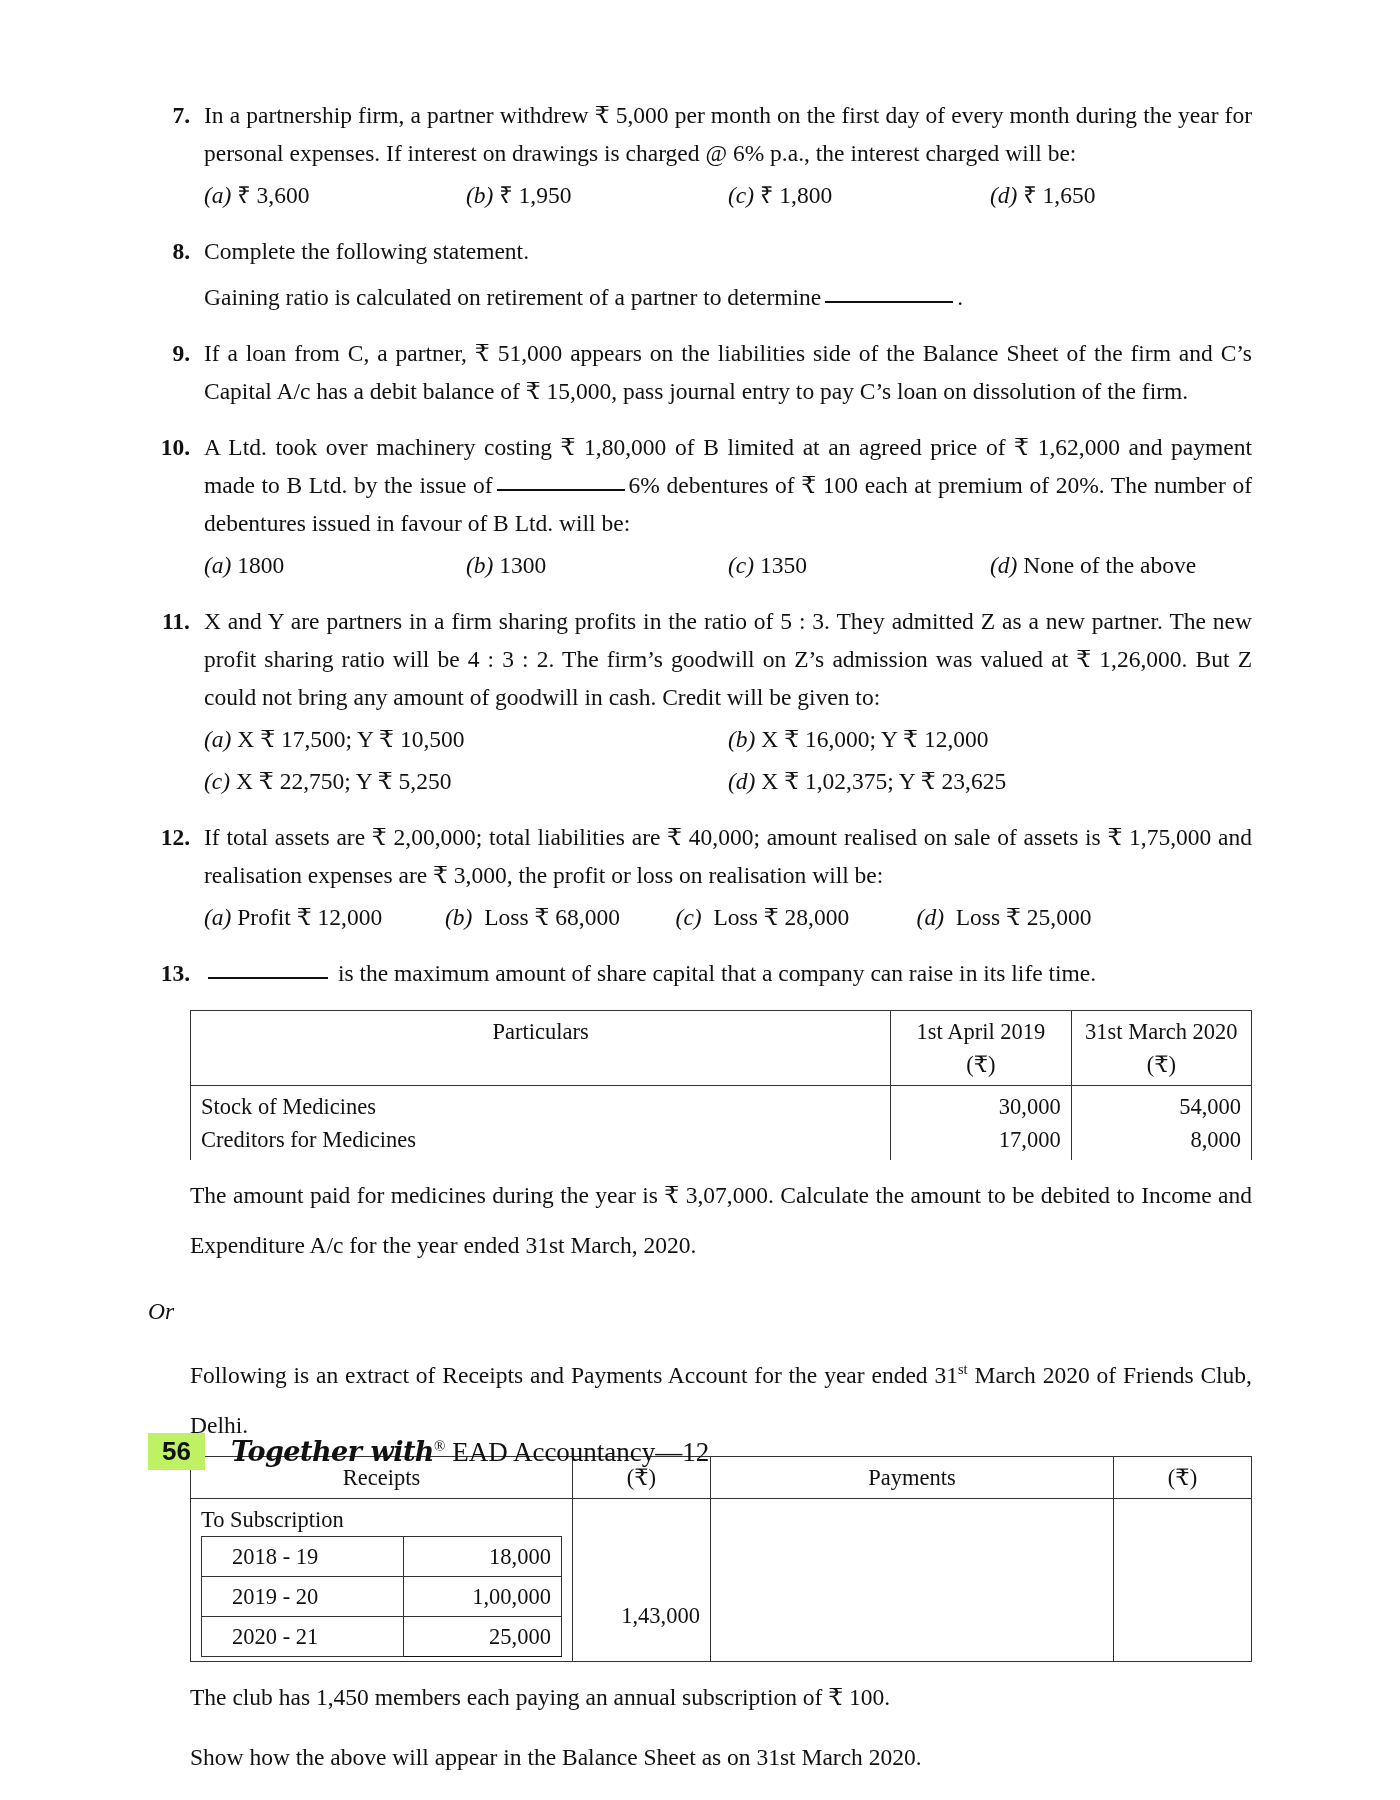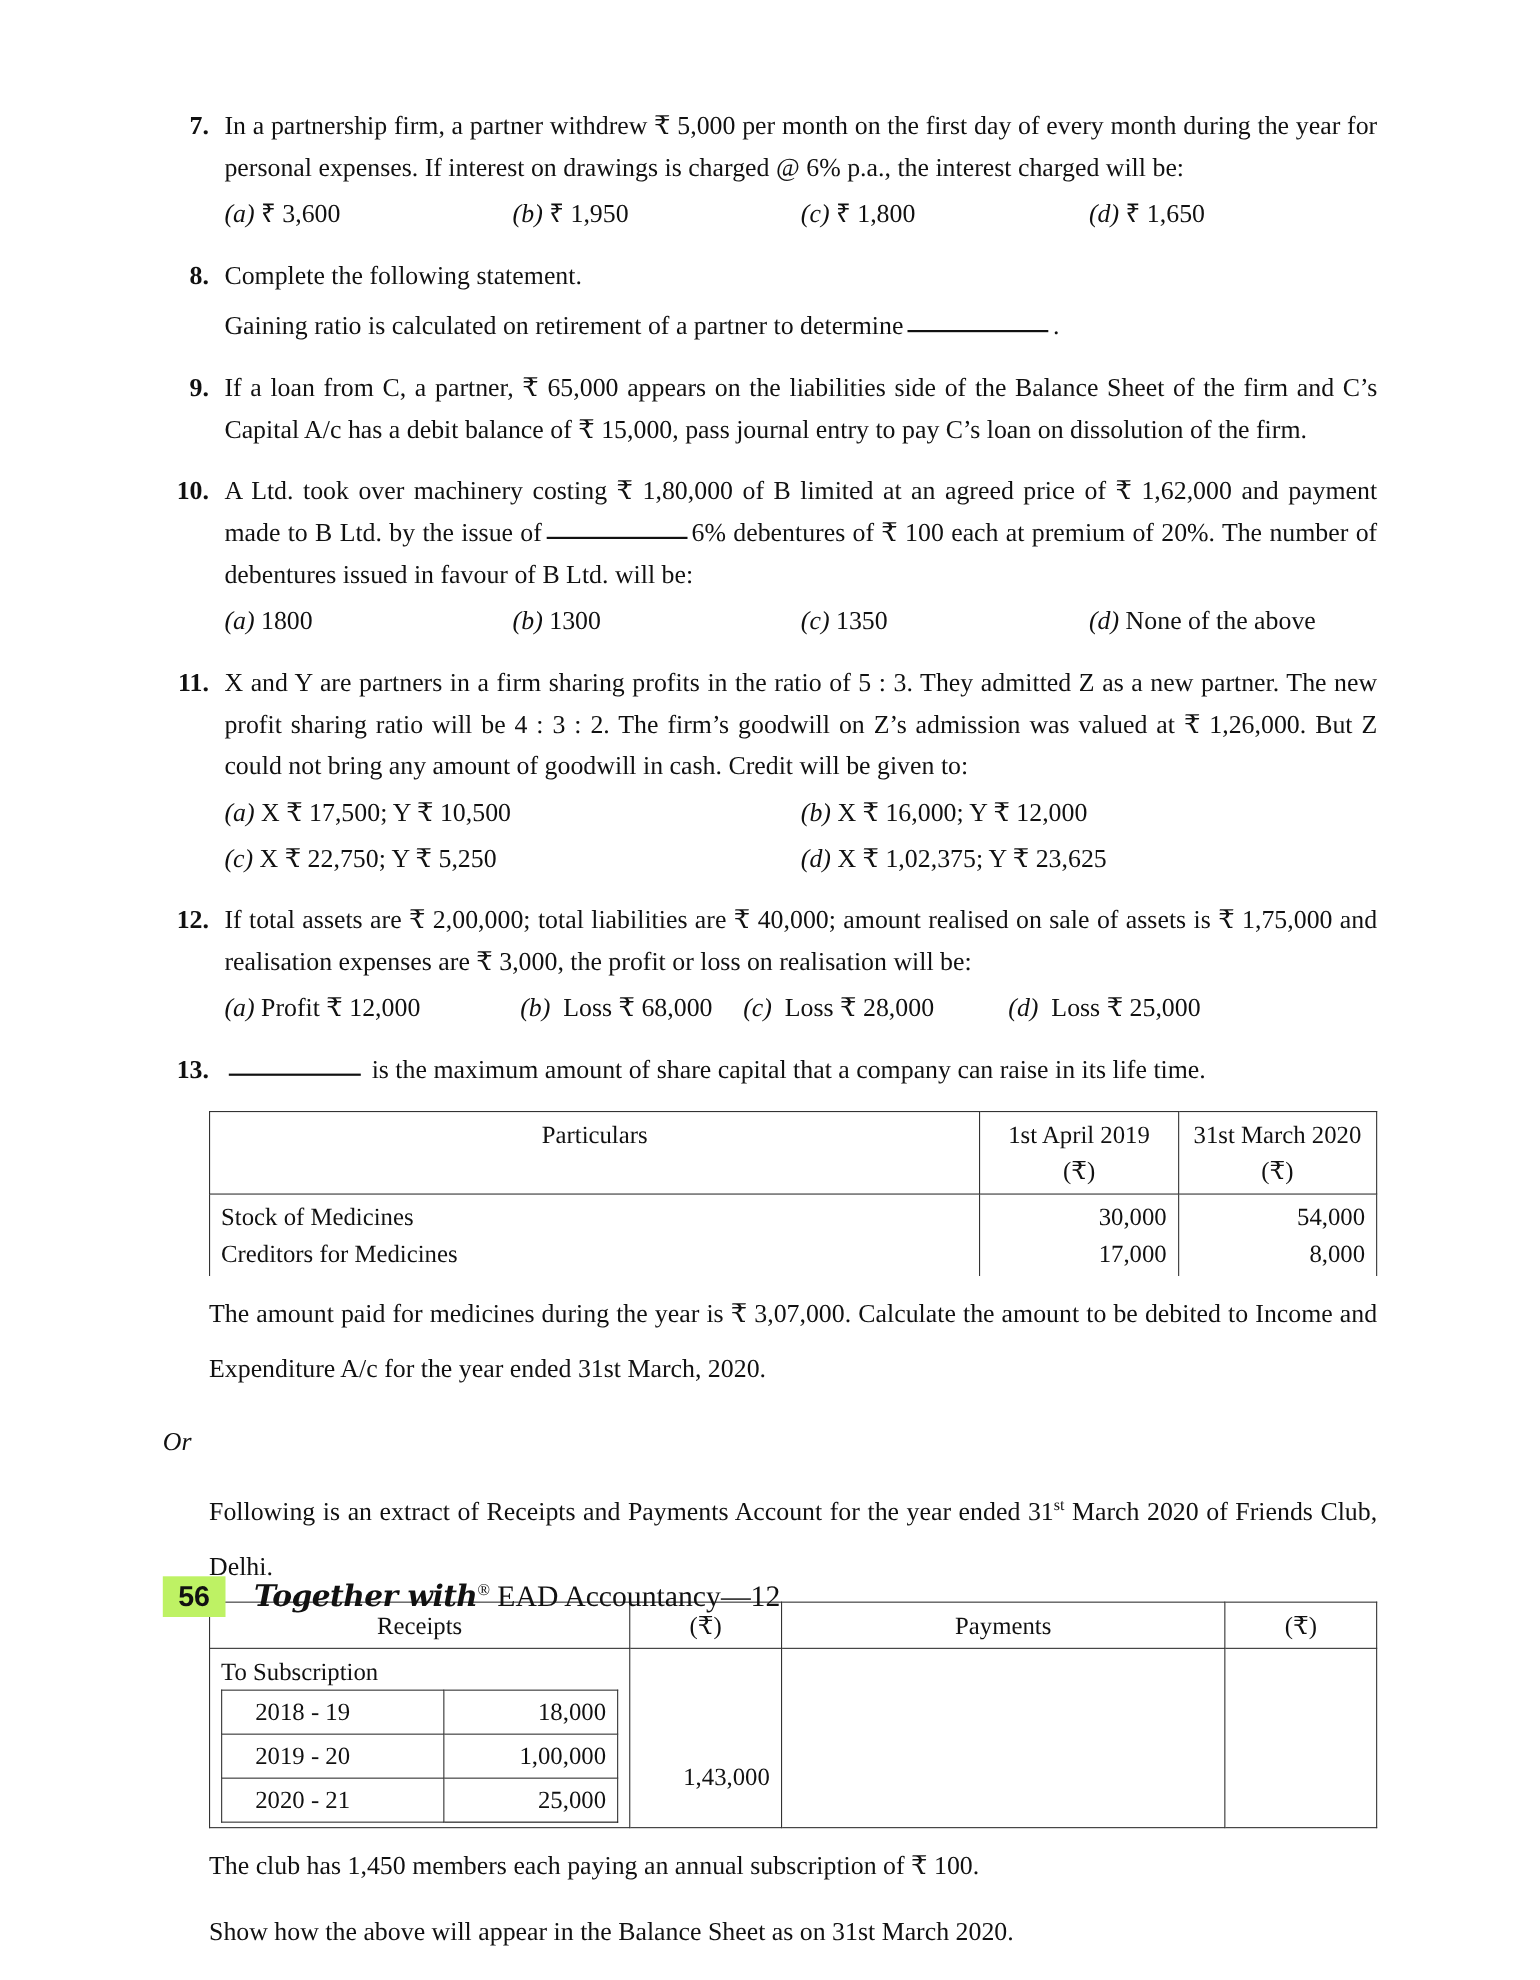--- a/index.html
+++ b/index.html
@@ -60,21 +60,21 @@
     font-size: 23.5px;
     line-height: 38px;
     white-space: nowrap;
   }
   .opt .lab { font-style: italic; }
   .opts-4 .opt { flex: 0 0 25%; font-family: Liberation Serif, serif; }
   .opts-2 .opt { flex: 0 0 50%; }
 
   
   .opts-q12 .opt:nth-child(1) { flex: 0 0 23%; }
-  .opts-q12 .opt:nth-child(2) { flex: 0 0 22%; text-align: center; }
+  .opts-q12 .opt:nth-child(2) { flex: 0 0 22%; }
   .opts-q12 .opt:nth-child(3) { flex: 0 0 23%; }
   .opts-q12 .opt:nth-child(4) { flex: 0 0 22%; }
 
   .blank {
     display: inline-block;
     border-bottom: 2px solid #111;
     width: 128px;
     vertical-align: 2px;
     margin: 0 4px;
   }
@@ -209,21 +209,21 @@
       <div class="stmt">Complete the following statement.</div>
       <div class="sub-line">
         <span>Gaining ratio is calculated on retirement of a partner to determine</span><span class="blank"></span><span>.</span>
       </div>
     </div>
   </div>
 
   <div class="q">
     <div class="q-num">9.</div>
     <div class="q-body">
-      <div class="stmt just">If a loan from C, a partner, ₹ 65,000 appears on the liabilities side of the Balance Sheet of the firm and C’s Capital A/c has a debit balance of  ₹ 15,000, pass journal entry to pay C’s loan on dissolution of the firm.</div>
+      <div class="stmt just">If a loan from C, a partner, ₹ 51,000 appears on the liabilities side of the Balance Sheet of the firm and C’s Capital A/c has a debit balance of  ₹ 15,000, pass journal entry to pay C’s loan on dissolution of the firm.</div>
     </div>
   </div>
 
   <div class="q">
     <div class="q-num">10.</div>
     <div class="q-body">
       <div class="stmt just">
         <span>A Ltd. took over machinery costing ₹ 1,80,000 of B limited at an agreed price of ₹ 1,62,000 and payment made to B Ltd. by the issue of</span><span class="blank"></span><span>6% debentures of ₹ 100 each at premium of 20%. The number of debentures issued in favour of B Ltd. will be:</span>
       </div>
       <div class="opts opts-4">

